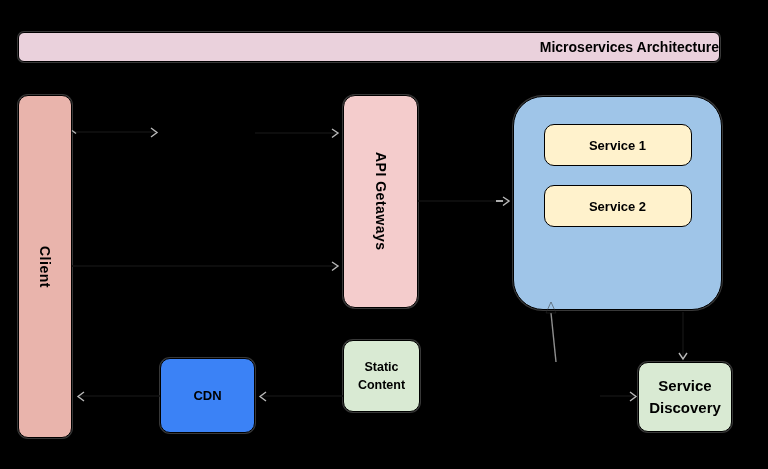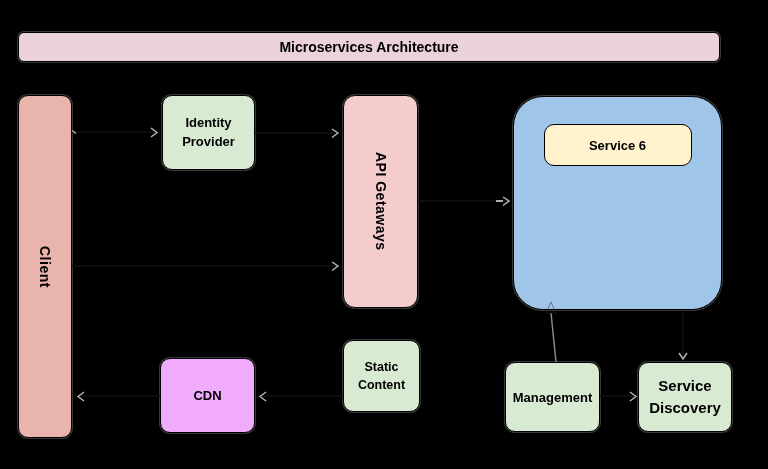--- a/index.html
+++ b/index.html
@@ -16,20 +16,21 @@
     box-shadow:0 0 0 1px rgba(255,255,255,0.22);
     display:flex;align-items:center;justify-content:center;
     text-align:center;
     color:#000;font-weight:700;
     box-sizing:border-box;
   }
   .banner{
     left:18px;top:32px;width:702px;height:30px;
     background:#ead1dc;border-radius:6px;
     font-size:14px;
+    justify-content:flex-end;
   }
   .client{
     left:18px;top:95px;width:54px;height:343px;
     background:#e9b4ac;border-radius:10px;
   }
   .vlabel{
     writing-mode:vertical-rl;
     font-size:14px;font-weight:700;letter-spacing:0.5px;
   }
   .identity{
@@ -53,21 +54,21 @@
     background:#fff2cc;border-radius:10px;
     border:1.5px solid #000;
     box-shadow:none;
     display:flex;align-items:center;justify-content:center;
     font-size:13px;font-weight:700;
     box-sizing:border-box;
     flex:0 0 auto;
   }
   .cdn{
     left:160px;top:358px;width:95px;height:75px;
-    background:#f0abfc;border-radius:10px;font-size:13px;
+    background:#3b82f6;border-radius:10px;font-size:13px;
   }
   .static{
     left:343px;top:340px;width:77px;height:72px;
     background:#d9ead3;border-radius:10px;
     font-size:12.5px;line-height:1.45;padding:0 10px;
   }
   .mgmt{
     left:505px;top:362px;width:95px;height:70px;
     background:#d9ead3;border-radius:10px;font-size:13px;
   }
@@ -93,45 +94,42 @@
 <div id="canvas">
 
   <div class="box banner">
     <span>Microservices Architecture</span>
   </div>
 
   <div class="box client">
     <span class="vlabel">Client</span>
   </div>
 
-  <div class="box identity">
-    <span>Identity Provider</span>
-  </div>
 
   <div class="box api">
     <span class="vlabel">API Getaways</span>
   </div>
 
   <div class="box bluegroup">
     <div class="service">
-      <span>Service 6</span>
+      <span>Service 1</span>
+    </div>
+    <div class="service">
+      <span>Service 2</span>
     </div>
   </div>
 
   <div class="box cdn">
     <span>CDN</span>
   </div>
 
   <div class="box static">
     <span>Static Content</span>
   </div>
 
-  <div class="box mgmt">
-    <span>Management</span>
-  </div>
 
   <div class="box sd">
     <span>Service Discovery</span>
   </div>
 
   <svg id="connectors" viewBox="0 0 768 469" xmlns="http://www.w3.org/2000/svg">
 
     <line class="wire" x1="72" y1="132" x2="155" y2="132"></line>
     <line class="wire" x1="255" y1="133" x2="336" y2="133"></line>
     <line class="wire" x1="72" y1="266" x2="336" y2="266"></line>

